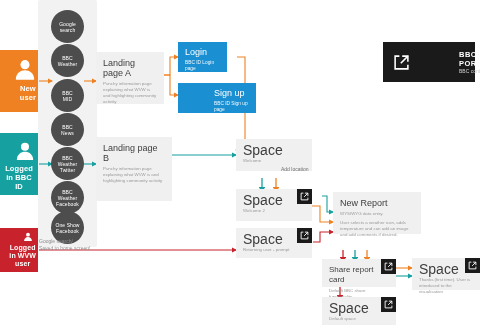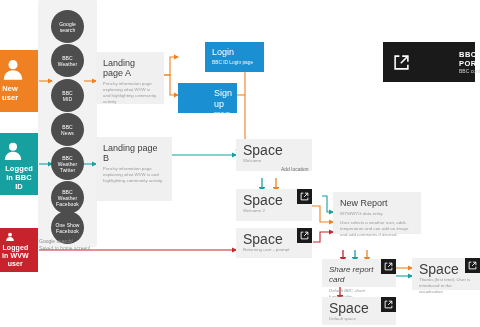--- a/index.html
+++ b/index.html
@@ -19,21 +19,21 @@
     background:#f2f2f2;
     left:38px;top:0;width:59px;height:247px;
     border-radius:2px;
   }
 
   
   .persona{
     position:absolute;
     width:38px;
     color:#ffffff;
-    display:flex;flex-direction:column;align-items:flex-start;justify-content:flex-start;
+    display:flex;flex-direction:column;align-items:flex-end;justify-content:flex-start;
     box-sizing:border-box;
     padding-top:6px;
   }
   .persona .pic{width:26px;height:26px;display:block;margin-bottom:2px;}
   .persona .plabel{
     font-size:7.5px;line-height:9px;text-align:center;font-weight:bold;
     padding:0 2px 4px 2px;letter-spacing:0.1px;
   }
   #persona-new{left:0;top:50px;height:62px;background:#ef8122;}
   #persona-bbcid{left:0;top:133px;height:62px;background:#16a0a0;}
@@ -243,26 +243,26 @@
   <div class="card big" style="left:96px;top:52px;width:68px;height:52px;">
     <div class="ctitle">Landing page A</div>
     <div class="cbody">Punchy information page explaining what WVW is and highlighting community activity</div>
   </div>
 
   <div class="card big" style="left:96px;top:137px;width:76px;height:64px;">
     <div class="ctitle">Landing page B</div>
     <div class="cbody">Punchy information page explaining what WVW is and highlighting community activity</div>
   </div>
 
-  <div class="bluebox" style="left:178px;top:42px;width:59px;height:30px;margin-left:27px;">
+  <div class="bluebox" style="left:178px;top:42px;width:49px;height:30px;">
     <div class="btitle">Login</div>
     <div class="bsub">BBC ID Login page</div>
   </div>
 
-  <div class="bluebox" style="left:178px;top:83px;width:59px;height:30px;padding-left:36px;">
+  <div class="bluebox" style="left:178px;top:83px;width:78px;height:30px;padding-left:36px;">
     <div class="btitle">Sign up</div>
     <div class="bsub">BBC ID Sign up page</div>
   </div>
 
   <div class="portal" style="left:383px;top:42px;width:92px;height:40px;gap:40px;">
     <svg class="picon" viewBox="0 0 24 24">
       <path d="M9 3 H3 V21 H21 V15" fill="none" stroke="#ffffff" stroke-width="2.2"></path>
       <path d="M13 3 H21 V11" fill="none" stroke="#ffffff" stroke-width="2.2"></path>
       <path d="M21 3 L11 13" fill="none" stroke="#ffffff" stroke-width="2.2"></path>
     </svg>
@@ -307,21 +307,21 @@
       </svg>
     </div>
   </div>
 
   <div class="card big" style="left:333px;top:192px;width:88px;height:42px;">
     <div class="ctitle">New Report</div>
     <div class="cbody">WYSIWYG data entry.</div>
     <div class="cbody" style="margin-top:3px;">User selects a weather icon, adds temperature and can add an image and add comments if desired.</div>
   </div>
 
-  <div class="card" style="left:322px;top:259px;width:74px;height:28px;font-style:italic;">
+  <div class="card" style="left:322px;top:259px;width:74px;height:28px;">
     <div class="ctitle" style="font-size:8px;">Share report card</div>
     <div class="cbody">Default BBC share functionality</div>
     <div class="extbadge" style="left:59px;top:0px;">
       <svg viewBox="0 0 24 24">
         <path d="M9 3 H3 V21 H21 V15" fill="none" stroke="#ffffff" stroke-width="2.4"></path>
         <path d="M13 3 H21 V11" fill="none" stroke="#ffffff" stroke-width="2.4"></path>
         <path d="M21 3 L11 13" fill="none" stroke="#ffffff" stroke-width="2.4"></path>
       </svg>
     </div>
   </div>

